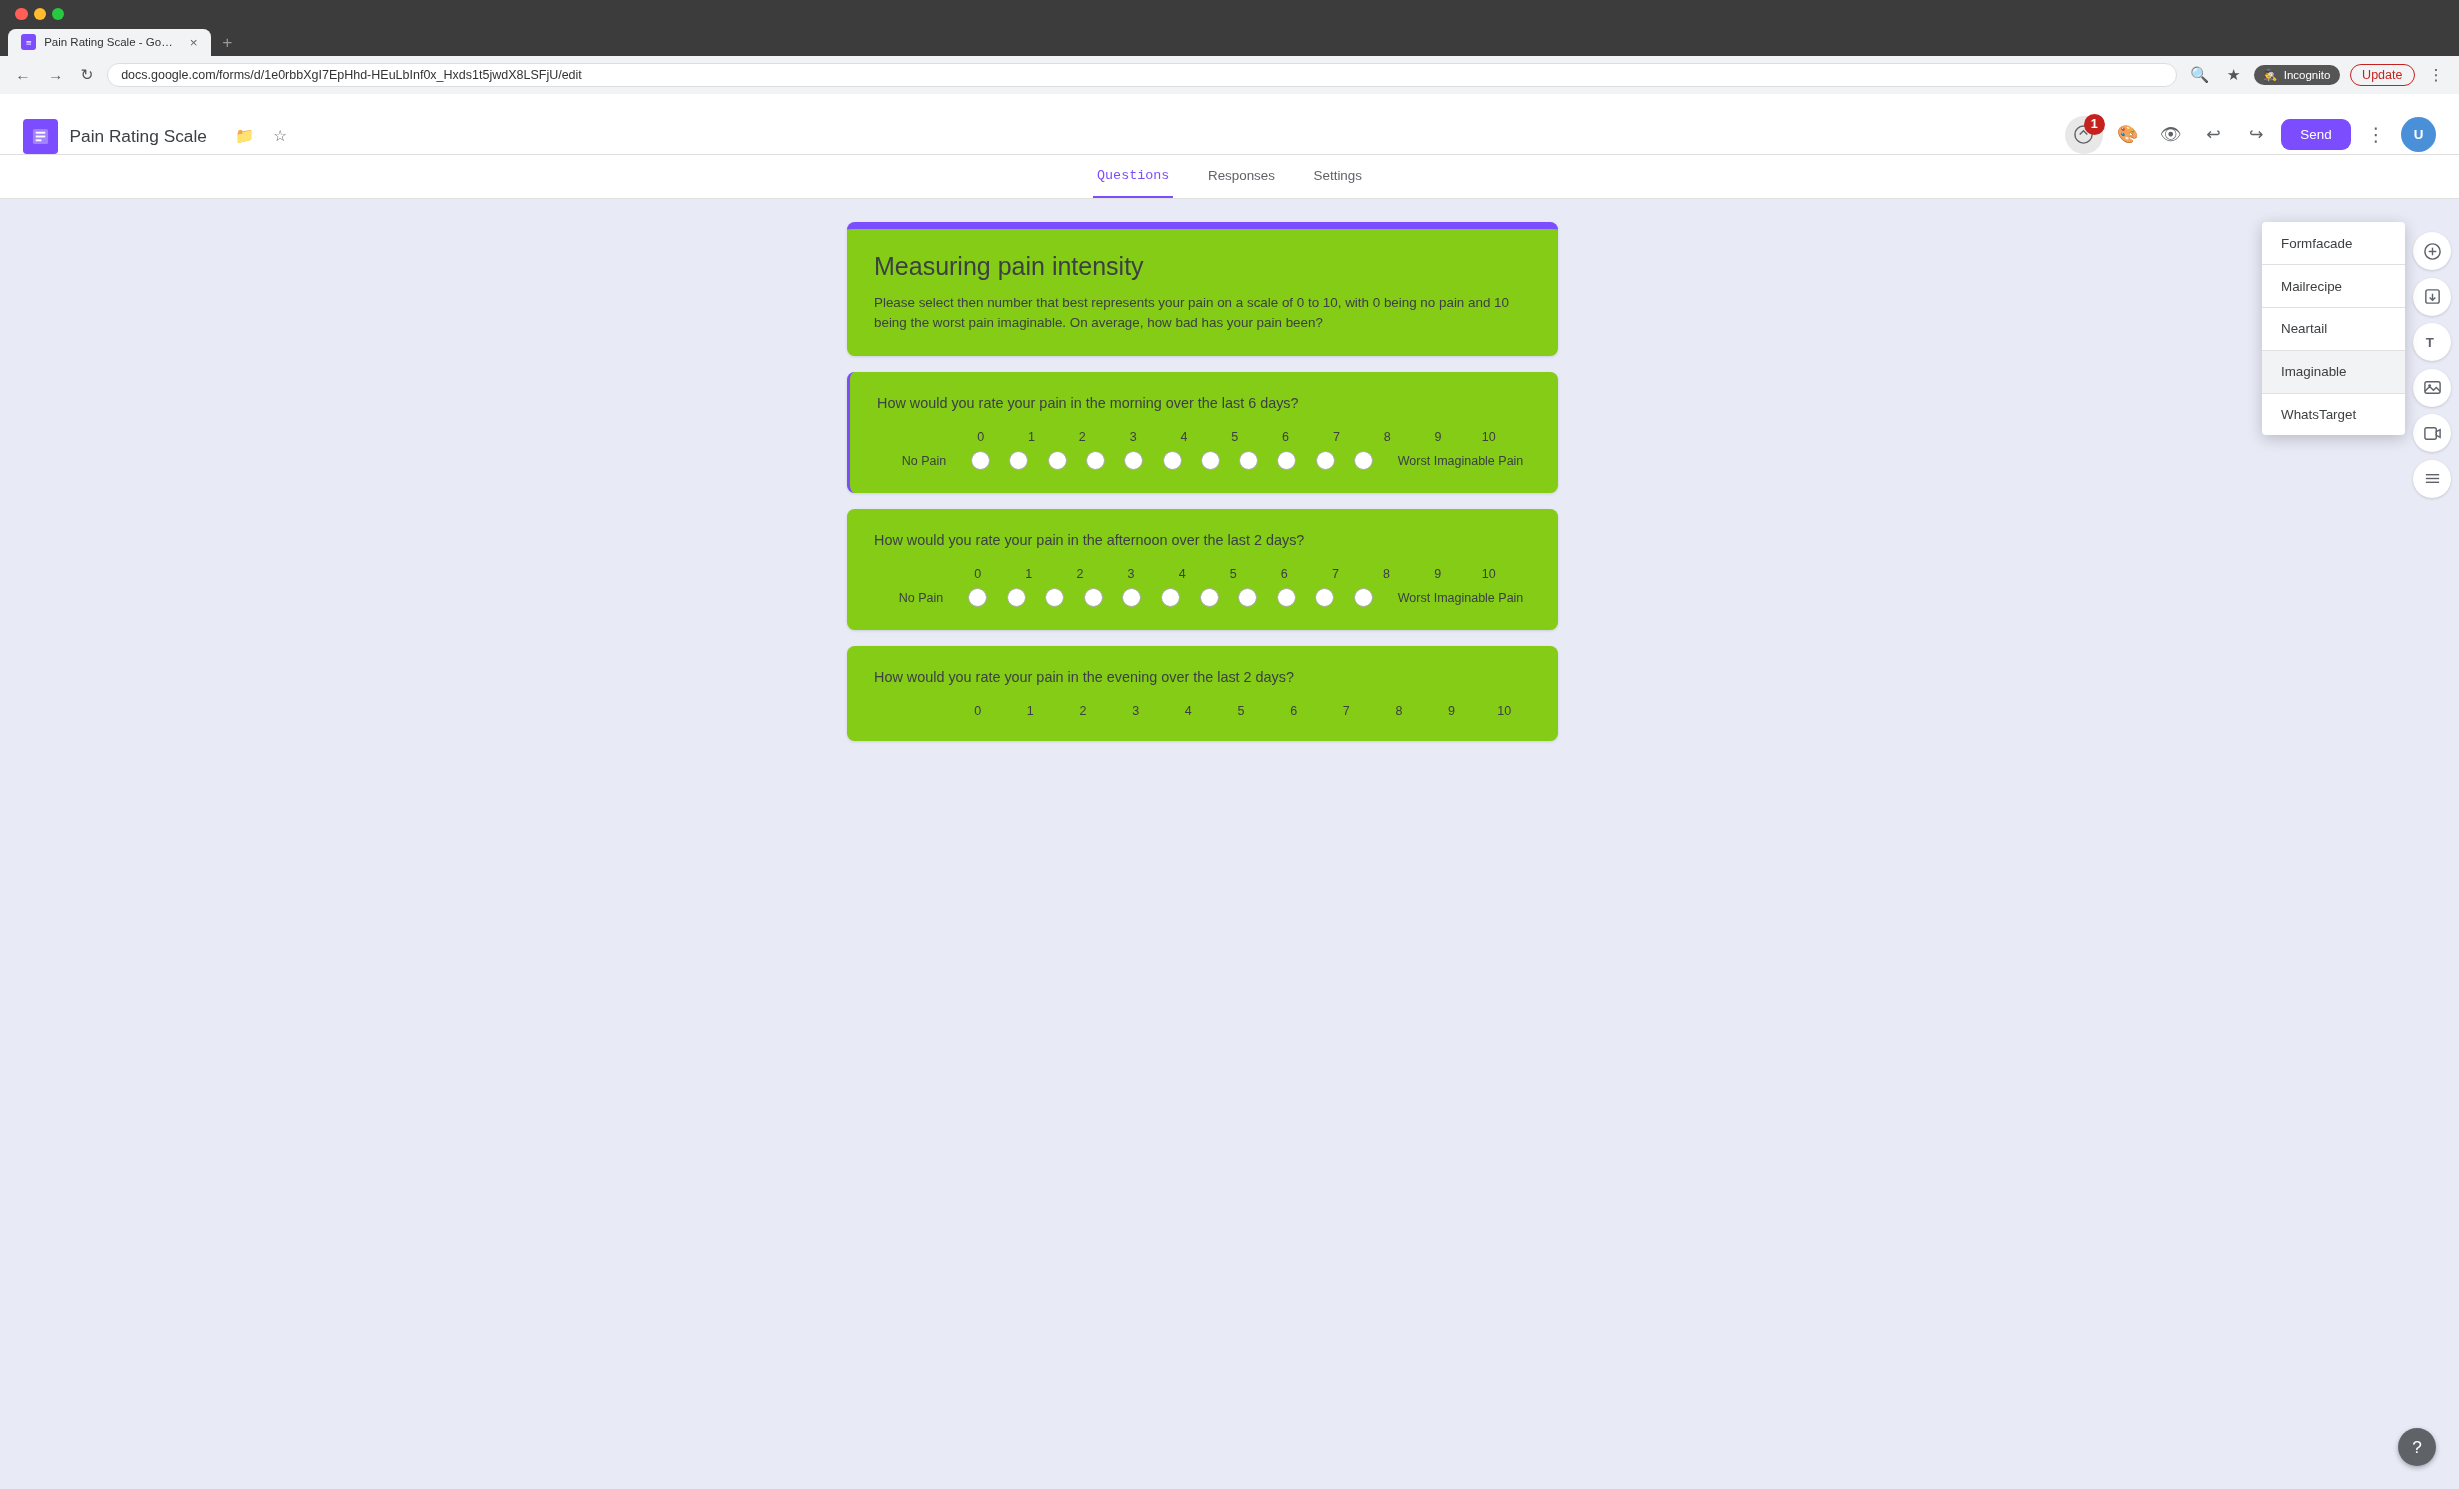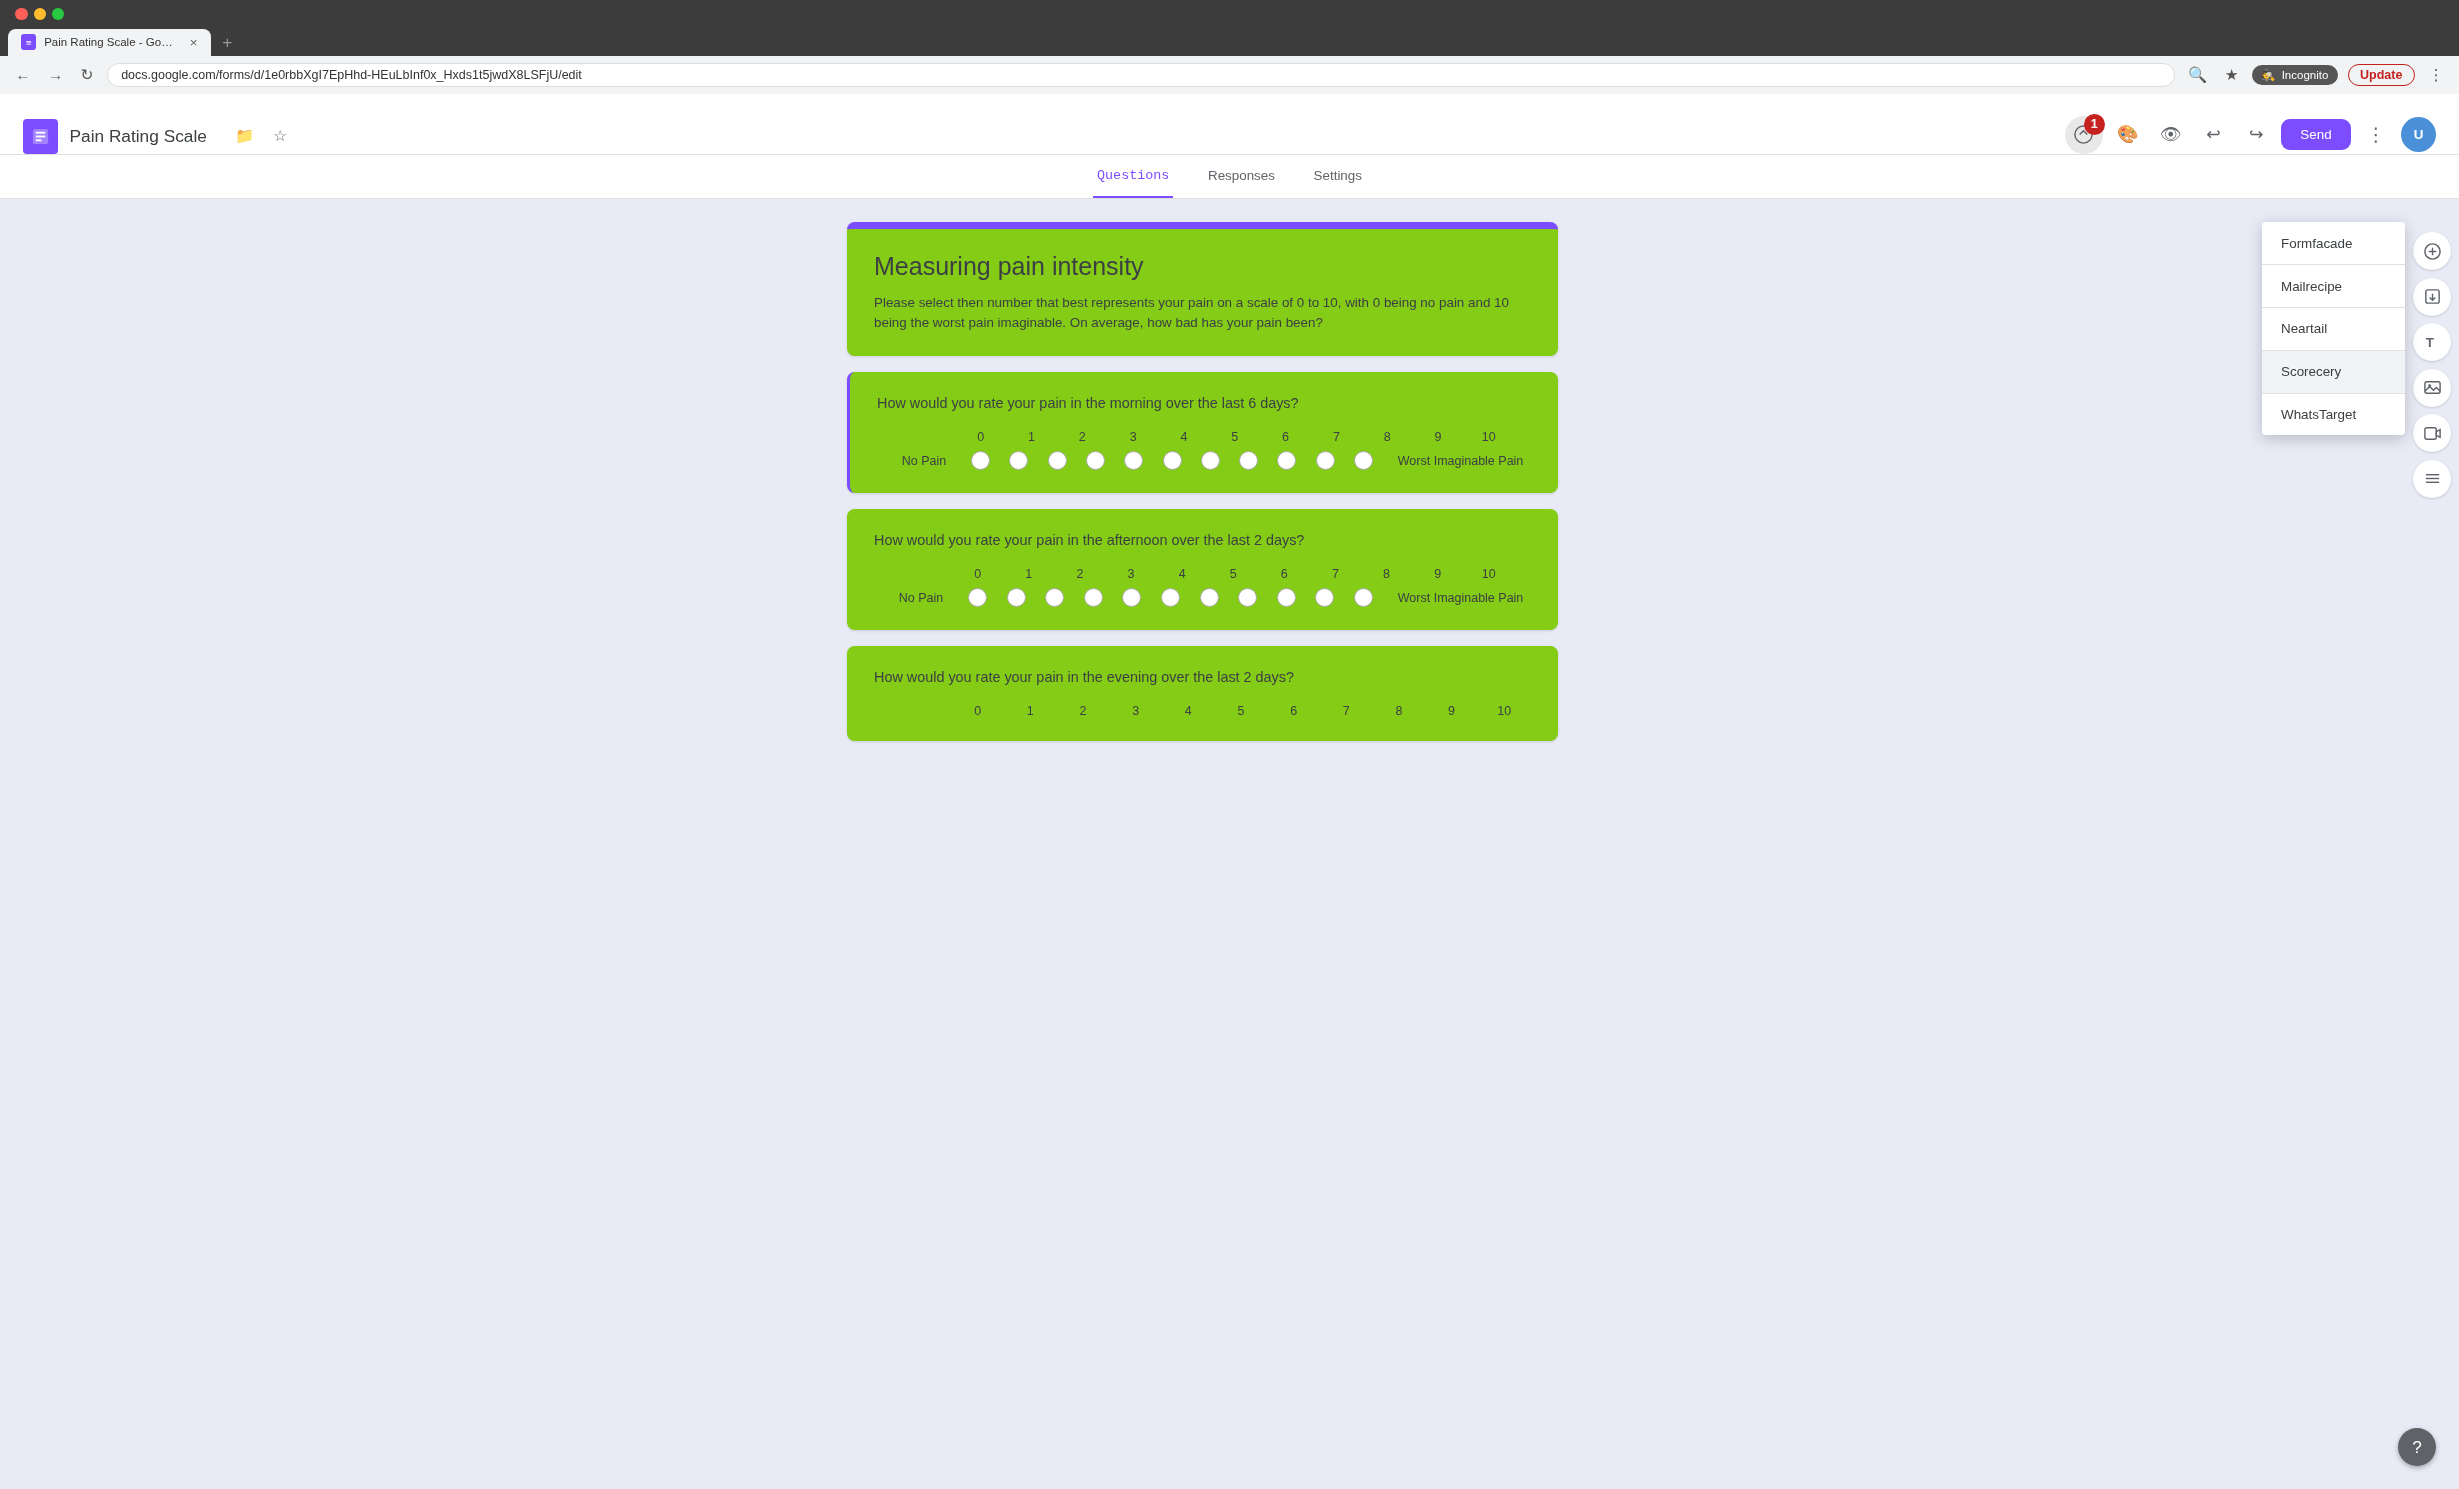--- a/index.html
+++ b/index.html
@@ -82,21 +82,21 @@
     .nav-icons { display: flex; gap: 9.6px; align-items: center; }
     .nav-icon-btn { color: #555; font-size: 15.4px; cursor: pointer; padding: 3.8px; }
     .incognito-pill {
       display: flex; align-items: center; gap: 5.8px;
       background: #555; border-radius: 19px; padding: 2.9px 9.6px;
       color: white; font-size: 11.5px; cursor: pointer;
     }
     .update-btn {
       background: transparent; border: 1.4px solid #c5221f;
       color: #c5221f; border-radius: 19px; padding: 2.9px 11.5px;
-      font-size: 12.5px; cursor: pointer; font-weight: 700;
+      font-size: 12.5px; cursor: pointer; font-weight: 400;
     }
 
     
     .app-header {
       background: white;
       display: flex;
       align-items: flex-end;
       padding: 0 23px;
       height: 61px;
       border-bottom: 1px solid #e0e0e0;
@@ -646,21 +646,21 @@
       <div class="dropdown-divider"></div>
       <div class="dropdown-item">
         <span>Mailrecipe</span>
       </div>
       <div class="dropdown-divider"></div>
       <div class="dropdown-item">
         <span>Neartail</span>
       </div>
       <div class="dropdown-divider"></div>
       <div class="dropdown-item highlighted">
-        <span>Scorecery</span>
+        <span>Imaginable</span>
       </div>
       <div class="dropdown-divider"></div>
       <div class="dropdown-item">
         <span>WhatsTarget</span>
       </div>
     </div>
 
     <div class="sidebar-icon-btn">
       <svg width="19" height="19" viewBox="0 0 20 20" fill="none">
         <circle cx="10" cy="10" r="8" stroke="#5f6368" stroke-width="1.5" fill="none"></circle>

